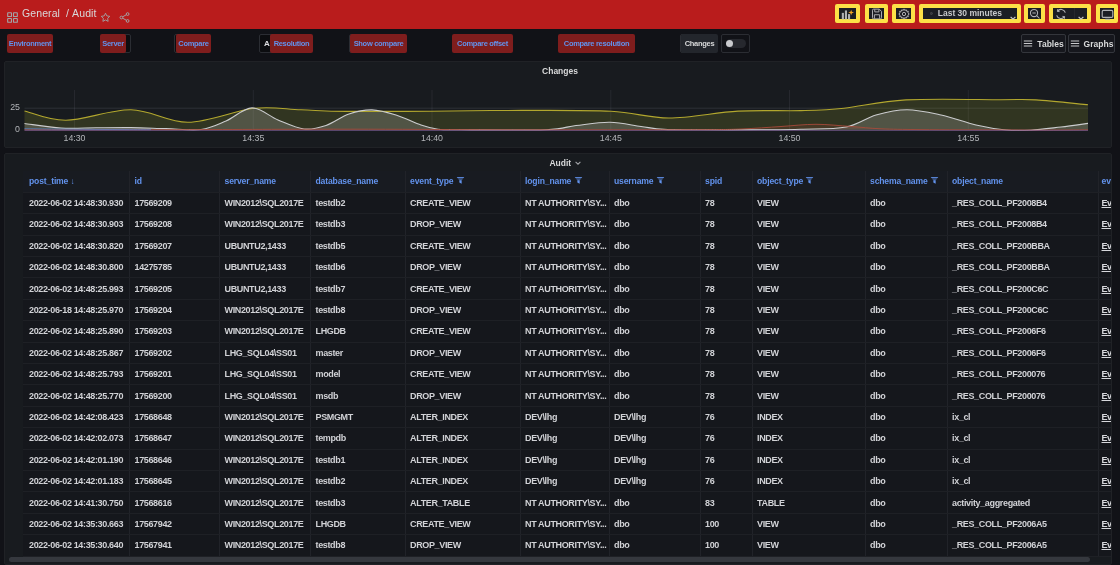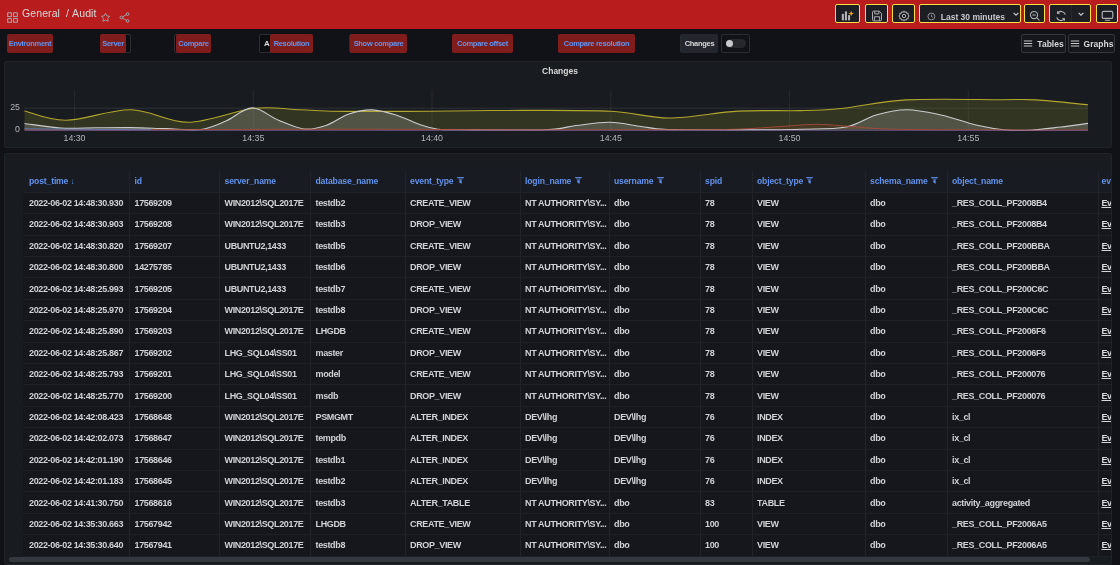--- a/index.html
+++ b/index.html
@@ -1,19 +1,19 @@
 <!DOCTYPE html>
 <html><head><meta charset="utf-8"><style>
 * { margin:0; padding:0; box-sizing:border-box; }
 html,body { width:1120px; height:565px; background:#111217; overflow:hidden;
   font-family:"Liberation Sans", sans-serif; }
 #nav { position:absolute; left:0; top:0; width:1120px; height:29px; background:#b91c1c; }
 #nav .ttl { position:absolute; left:22px; top:7px; font-size:10.5px; color:#d8d9da; letter-spacing:0.1px; }
-.navbtn { position:absolute; top:4px; height:19px; white-space:nowrap; background:#1c1e24; border:1px solid #fde047; border-radius:2px;
-  display:flex; align-items:flex-end; justify-content:center; }
+.navbtn { position:absolute; top:4px; height:19px; white-space:nowrap; background:#1c1e24; border:4px solid #fde047; border-radius:2px;
+  display:flex; align-items:flex-start; justify-content:center; }
 #panel1 { position:absolute; left:4px; top:61px; width:1108px; height:87px; background:#181b1f; border:1px solid #202226; border-radius:2px; }
 #panel2 { position:absolute; left:4px; top:153px; width:1108px; height:412px; background:#181b1f; border:1px solid #202226; border-radius:2px; overflow:hidden; }
 .ptitle { position:absolute; width:100%; text-align:center; font-size:8.5px; font-weight:700; color:#d8d9da; }
 .axlab { font-size:8.8px; fill:#b3b5b9; font-family:"Liberation Sans",sans-serif; }
 .ctl { position:absolute; top:34px; height:19px; border-radius:2px; display:flex; align-items:center; }
 .lbl { background:#7f1d1d; color:#6292ec; font-size:7.5px; letter-spacing:-0.3px; font-weight:700; justify-content:center; }
 .val { background:#0c0d10; border:1px solid #2b2d33; color:#dcdde0; font-size:8px; font-weight:700; justify-content:center; gap:3px;margin-left:43px; }
 .wlbl { background:#23262c; color:#d8d9da; font-size:7.5px; letter-spacing:-0.3px; font-weight:700; justify-content:center; }
 .btn2 { background:#16171d; border:1px solid #34363c; border-radius:2px; color:#d8d9da; font-size:8.5px; font-weight:700;
   justify-content:center; gap:4px; }
@@ -169,20 +169,23 @@
 <text x="69.5" y="78.5" text-anchor="middle" class="axlab">14:30</text>
       <text x="248.3" y="78.5" text-anchor="middle" class="axlab">14:35</text>
       <text x="427" y="78.5" text-anchor="middle" class="axlab">14:40</text>
       <text x="605.8" y="78.5" text-anchor="middle" class="axlab">14:45</text>
       <text x="784.5" y="78.5" text-anchor="middle" class="axlab">14:50</text>
       <text x="963.3" y="78.5" text-anchor="middle" class="axlab">14:55</text>
 </svg>
 </div>
 
 <div id="panel2">
+  <div class="ptitle" style="top:4px;padding-left:15px">Audit <svg width="8" height="8" viewBox="0 0 10 10" fill="none" stroke="#9fa1a5" stroke-width="1.4" style="vertical-align:-1px">
+        <path d="M2 3.5 L5 6.5 L8 3.5"></path>
+      </svg></div>
   <table>
       <colgroup>
         <col style="width:106.5px">
         <col style="width:90px">
         <col style="width:91px">
         <col style="width:94.5px">
         <col style="width:115px">
         <col style="width:89px">
         <col style="width:91px">
         <col style="width:52px">
@@ -285,21 +288,21 @@
           <td>CREATE_VIEW</td>
           <td>NT AUTHORITY\SY...</td>
           <td>dbo</td>
           <td>78</td>
           <td>VIEW</td>
           <td>dbo</td>
           <td>_RES_COLL_PF200C6C</td>
           <td><span class="lnk">Event da</span></td>
         </tr>
 <tr>
-          <td>2022-06-02 14:48:25.970</td>
+          <td>2022-06-18 14:48:25.970</td>
           <td>17569204</td>
           <td>WIN2012\SQL2017E</td>
           <td>testdb8</td>
           <td>DROP_VIEW</td>
           <td>NT AUTHORITY\SY...</td>
           <td>dbo</td>
           <td>78</td>
           <td>VIEW</td>
           <td>dbo</td>
           <td>_RES_COLL_PF200C6C</td>

